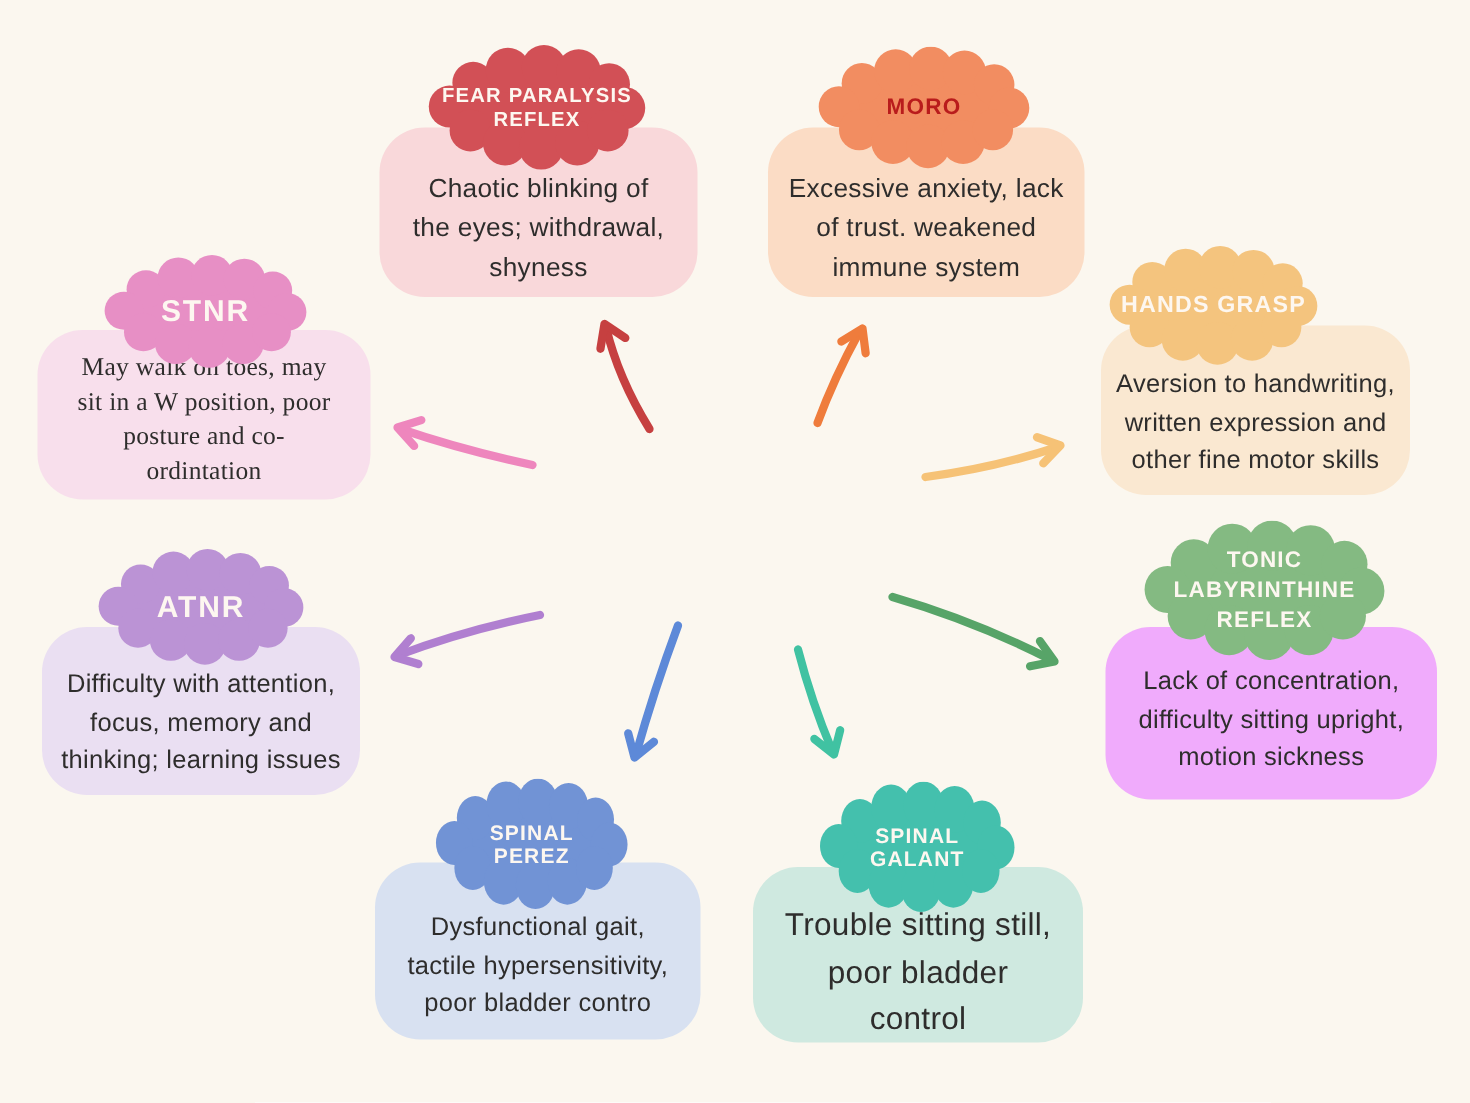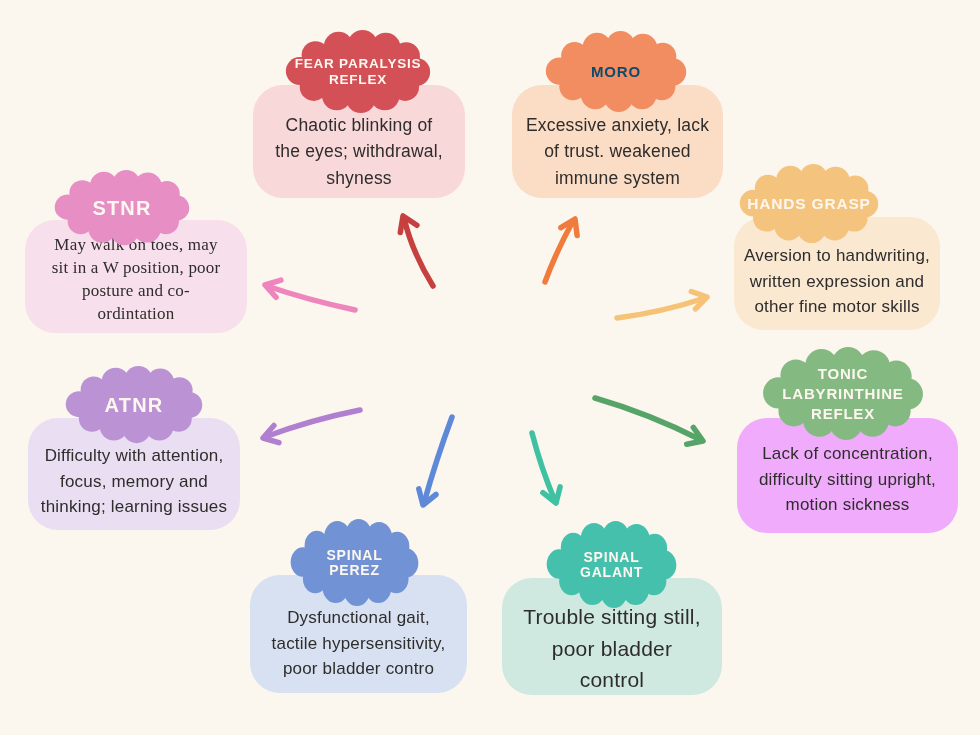--- a/index.html
+++ b/index.html
@@ -78,21 +78,21 @@
 
   .n2 .box   { left: 734px; top: 217px; width: 206px; height: 113px; padding: 26px 6px 6px; }
   .n2 .cloud { left: 738px; top: 164px; width: 142px; height:  80px; }
   .n2 .cloud-label { font-size: 15.5px; }
 
   .n3 .box   { left: 737px; top: 418px; width: 221px; height: 115px; padding: 23px 6px 6px; }
   .n3 .cloud { left: 761px; top: 347px; width: 164px; height:  94px; }
   .n3 .cloud-label { font-size: 15px; line-height: 1.35; }
 
   .n4 .box   { left:  25px; top: 220px; width: 222px; height: 113px; padding: 13px 6px 6px; }
-  .n4 .cloud { left:  53px; top: 170px; width: 138px; height:  76px; justify-content: center; }
+  .n4 .cloud { left:  68px; top: 170px; width: 138px; height:  76px; justify-content: center; }
   .n4 .cloud-label { font-size: 20px; letter-spacing: 1.2px; }
   .n4 .desc  { line-height: 1.36; font-family: Liberation Serif, serif; }
 
   .n5 .box   { left:  28px; top: 418px; width: 212px; height: 112px; padding: 25px 4px 6px; }
   .n5 .cloud { left:  64px; top: 366px; width: 140px; height:  78px; }
   .n5 .cloud-label { font-size: 20px; letter-spacing: 1.2px; }
 
   .n6 .box   { left: 250px; top: 575px; width: 217px; height: 118px; padding: 30px 6px 6px; }
   .n6 .cloud { left: 289px; top: 519px; width: 131px; height:  88px; }
   .n6 .cloud-label { font-size: 14px; line-height: 1.1; }
@@ -200,21 +200,21 @@
   <div class="node n1">
     <div class="box" style="background: rgb(251, 220, 197);">
       <p class="desc" style="color: rgb(46, 45, 44);">Excessive anxiety, lack
 of trust. weakened
 immune system</p>
     </div>
     <div class="cloud">
       <svg class="cloud-svg" viewBox="0 0 160 90" preserveAspectRatio="none">
         <use href="#cloudShape" fill="#f28d61"></use>
       </svg>
-      <span class="cloud-label" style="color: #0c4a6e;">MORO</span>
+      <span class="cloud-label" style="color: #b91c1c;">MORO</span>
     </div>
   </div>
 
   <div class="node n2">
     <div class="box" style="background: rgb(250, 232, 209);">
       <p class="desc" style="color: rgb(46, 45, 44);">Aversion to handwriting,
 written expression and
 other fine motor skills</p>
     </div>
     <div class="cloud">

